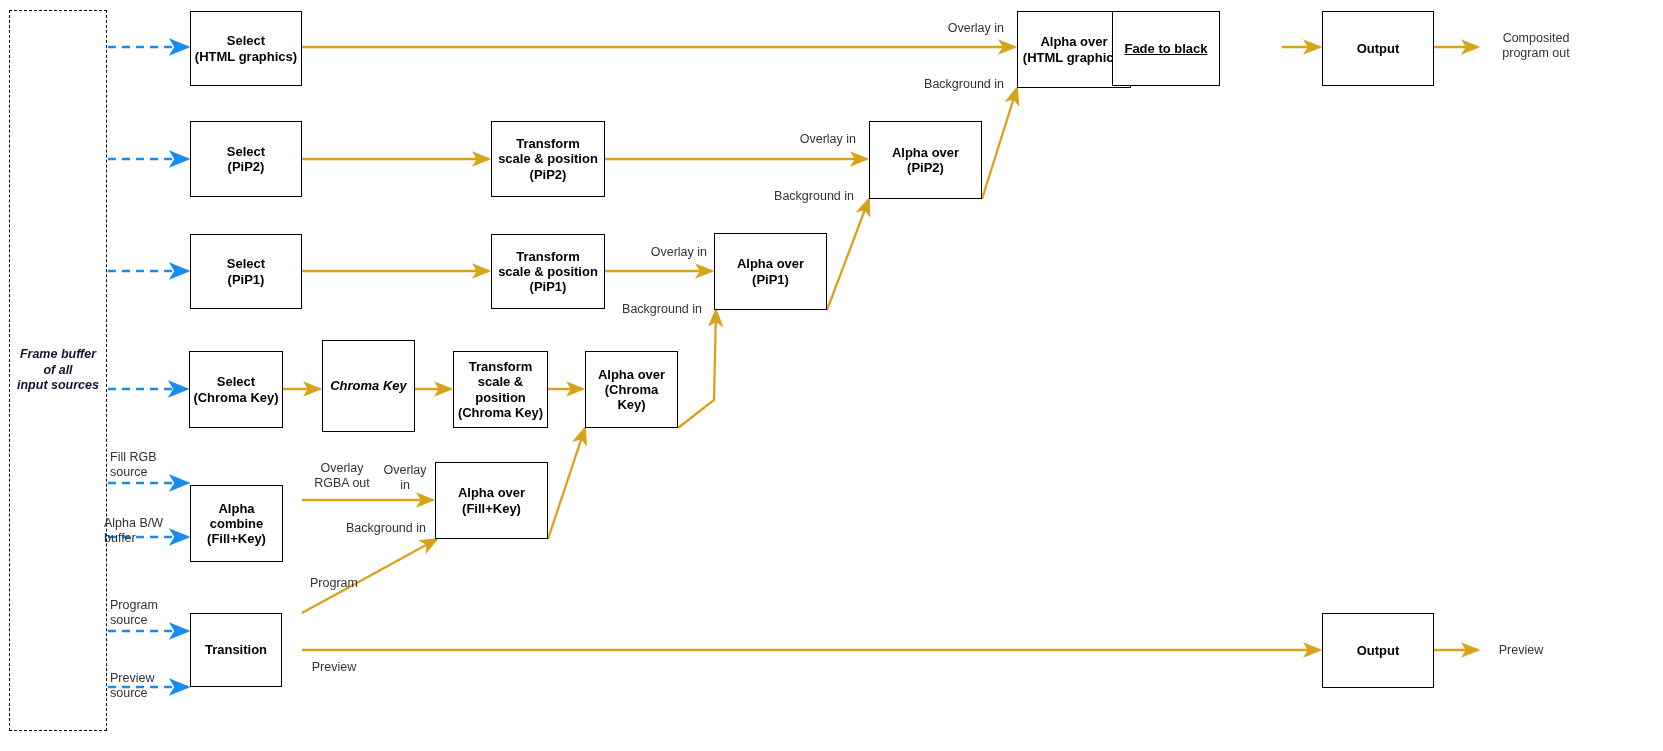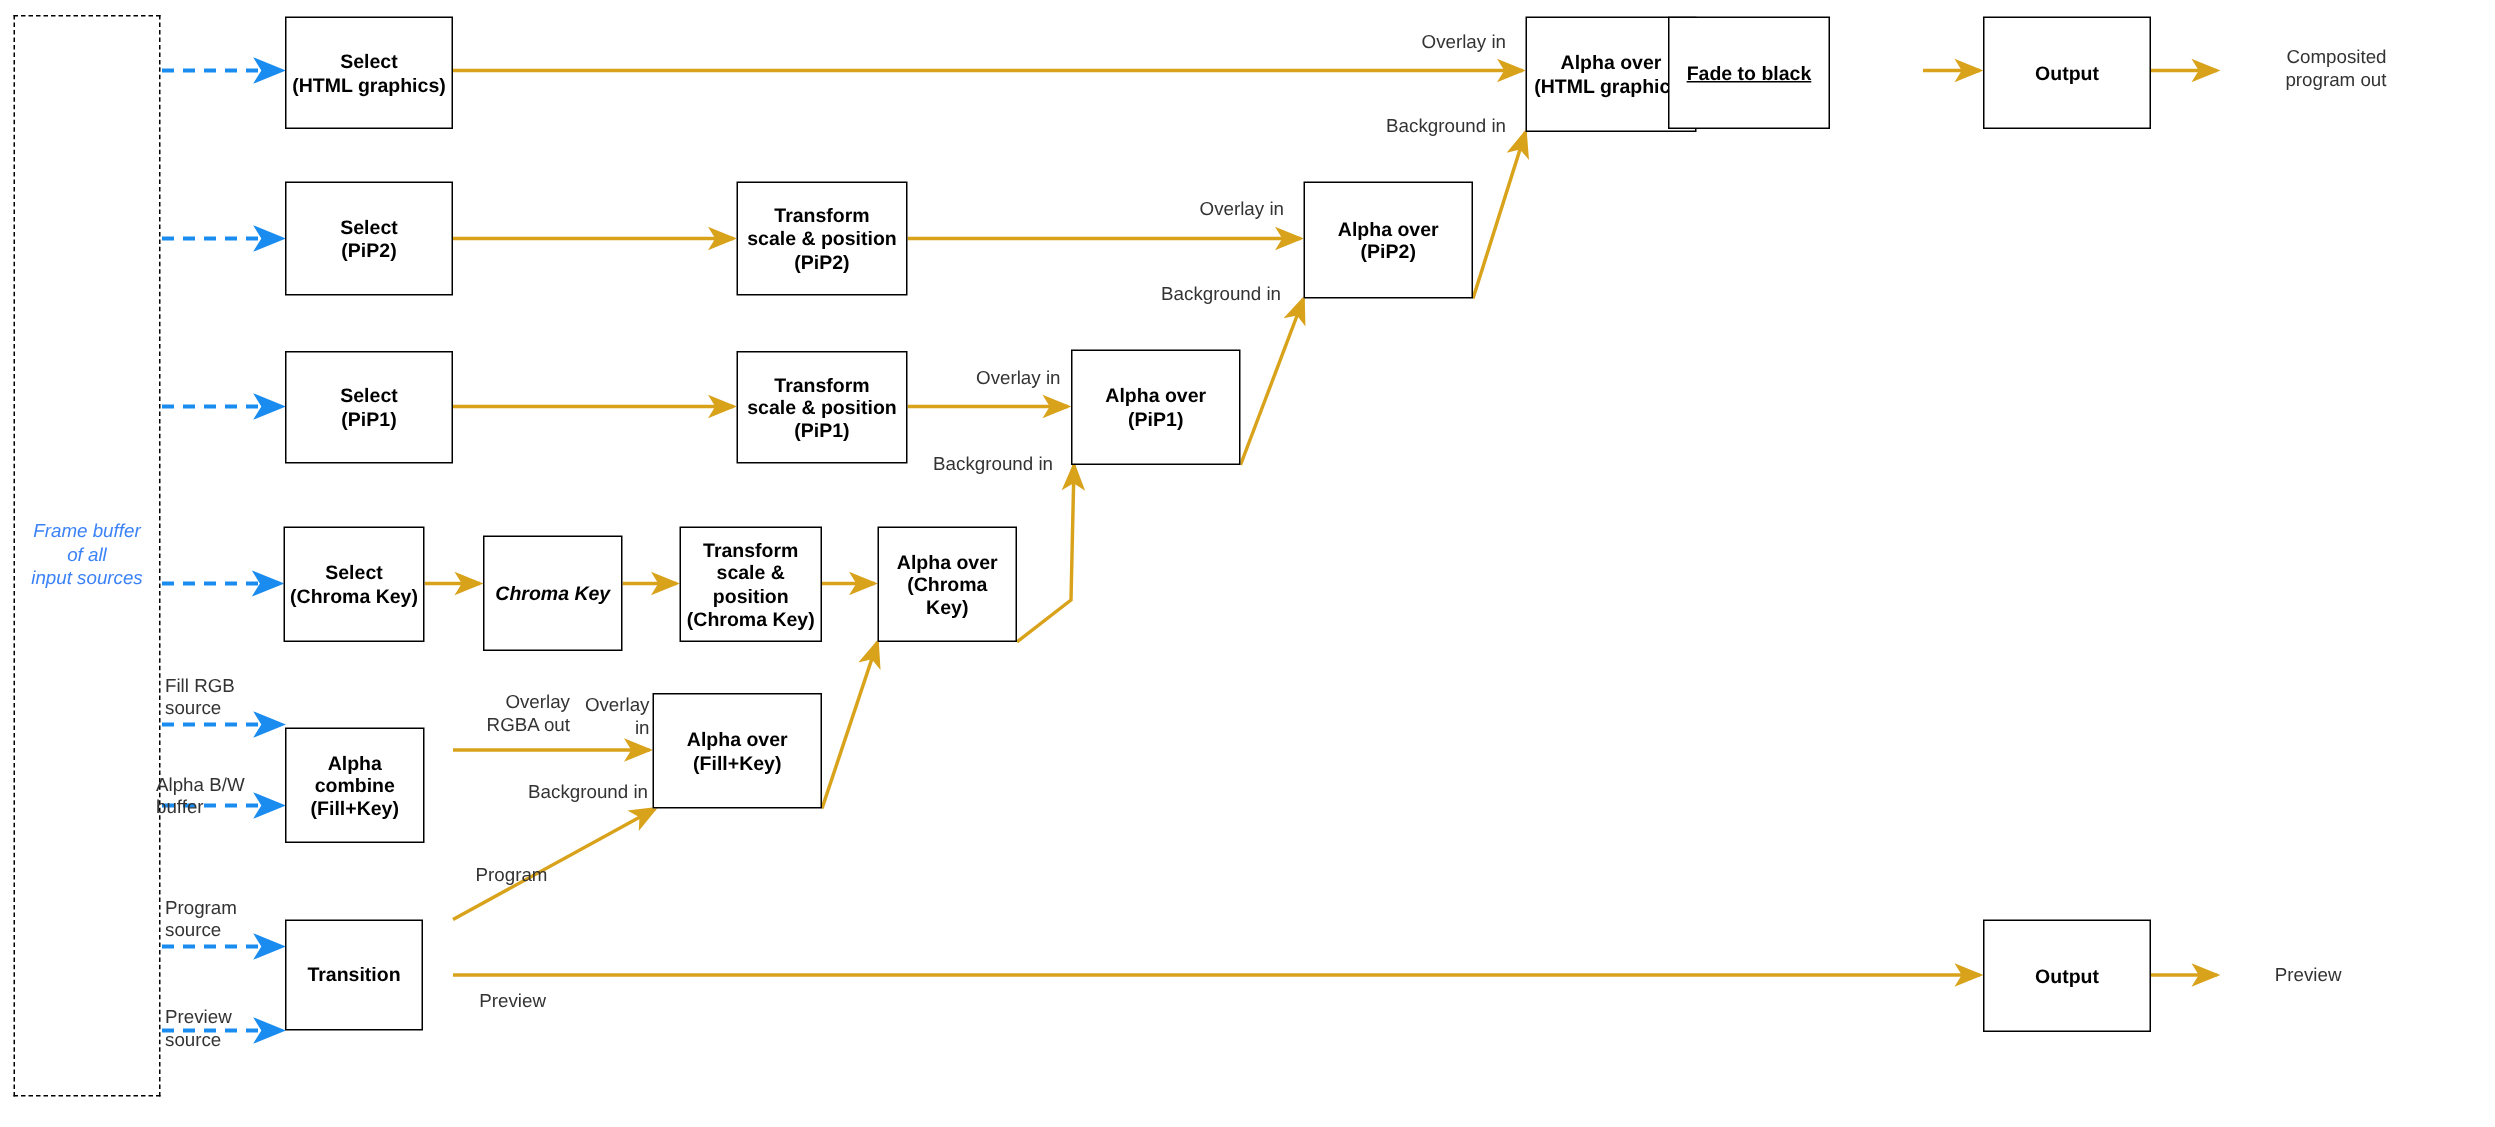--- a/index.html
+++ b/index.html
@@ -53,37 +53,37 @@
     border: 1.5px dashed #000000;
     background: transparent;
     display: flex;
     align-items: center;
     justify-content: center;
     text-align: center;
     z-index: 2;
   }
   .framebuffer .fblabel {
     font-size: 12.5px;
-    font-weight: normal;
+    font-weight: bold;
     font-style: italic;
     line-height: 1.25;
     white-space: pre-line;
-    color: #3b82f6;
+    color: #0f172a;
   }
   .edge-label {
     position: absolute;
     font-size: 12.5px;
     font-weight: normal;
     color: #333333;
     line-height: 1.18;
     white-space: pre-line;
     z-index: 4;
   }
   .edge-label.ctr { }
-  .edge-label.lft { text-align: right; }
+  .edge-label.lft { text-align: center; }
   .edge-label.rgt { text-align: right; }
 </style>
 </head>
 <body>
 
 <div id="canvas">
 
   <svg id="wires" viewBox="0 0 1663 751" xmlns="http://www.w3.org/2000/svg">
     <defs>
       <marker id="arw-orange" markerWidth="9" markerHeight="9" refX="7.4" refY="4" orient="auto" markerUnits="strokeWidth">
@@ -149,21 +149,21 @@
         <span class="nlabel">Select
 (Chroma Key)</span>
       </div>
       <div class="node" style="left: 190px; top: 485px; width: 93px; height: 77px;">
         <span class="nlabel">Alpha combine
 (Fill+Key)</span>
       </div>
       <div class="node" style="left: 190px; top: 613px; width: 92px; height: 74px;">
         <span class="nlabel">Transition</span>
       </div>
-      <div class="node italic" style="left: 322px; top: 357px; width: 93px; height: 77px; text-align: right;">
+      <div class="node italic" style="left: 322px; top: 340px; width: 93px; height: 92px; text-align: right;">
         <span class="nlabel">Chroma Key</span>
       </div>
       <div class="node" style="left: 491px; top: 121px; width: 114px; height: 76px;">
         <span class="nlabel">Transform
 scale &amp; position
 (PiP2)</span>
       </div>
       <div class="node" style="left: 491px; top: 234px; width: 114px; height: 75px;">
         <span class="nlabel">Transform
 scale &amp; position

